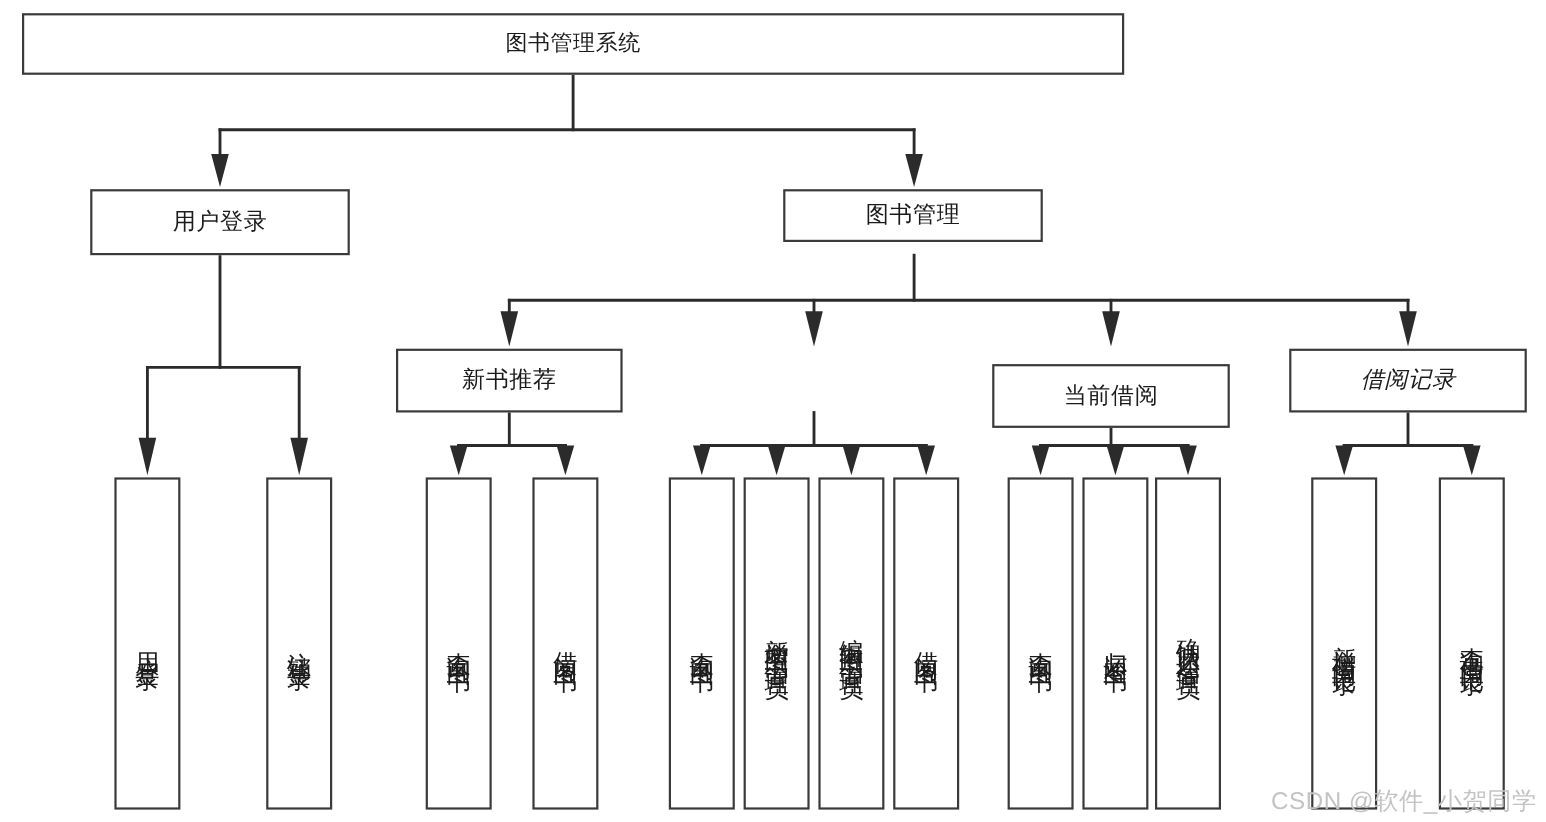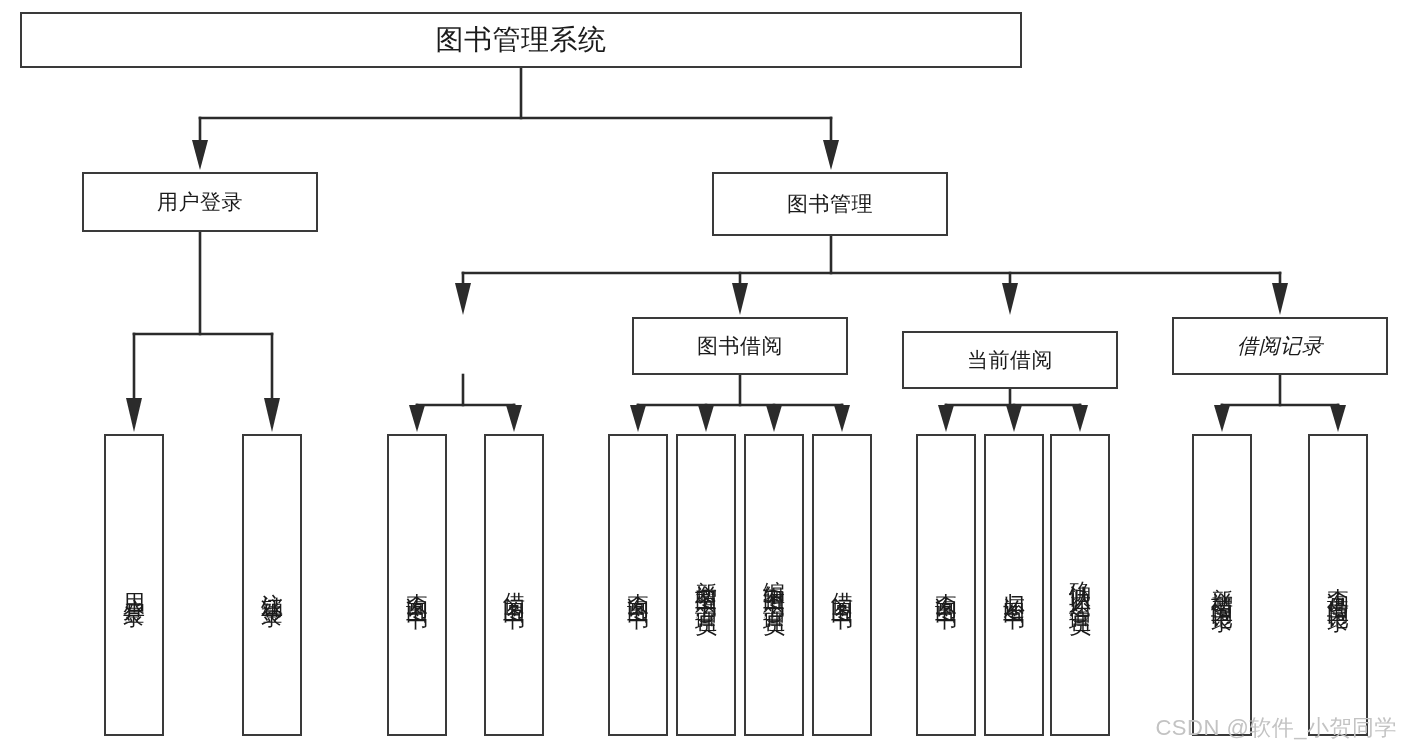--- a/index.html
+++ b/index.html
@@ -56,21 +56,21 @@
     line-height: 1.06;
     white-space: nowrap;
     color: #1b1b1b;
   }
   
   .node.h .label {
     font-size: 21px;
     letter-spacing: 0.5px;
   }
   .node.root .label {
-    font-size: 28px;
+    font-size: 20px;
   }
   
   .node.v {
     align-items: center;
     justify-content: center;
   }
   .node.v .label {
     writing-mode: vertical-rl;
     text-orientation: upright;
     font-size: 22px;
@@ -162,28 +162,28 @@
   </svg>
 
   <div class="node h root" style="left:20px; top:12px; width:1002px; height:56px;">
     <span class="label">图书管理系统</span>
   </div>
 
   <div class="node h" style="left:82px; top:172px; width:236px; height:60px;">
     <span class="label">用户登录</span>
   </div>
 
-  <div class="node h" style="left:712px; top:172px; width:236px; height:64px;">
+  <div class="node h" style="left:712px; top:172px; width:236px; height:48px;">
     <span class="label">图书管理</span>
   </div>
 
-
-  <div class="node h" style="left:632px; top:317px; width:216px; height:58px;">
-    <span class="label">图书借阅</span>
-  </div>
+  <div class="node h" style="left:360px; top:317px; width:206px; height:58px;">
+    <span class="label">新书推荐</span>
+  </div>
+
 
   <div class="node h" style="left:902px; top:331px; width:216px; height:58px;">
     <span class="label">当前借阅</span>
   </div>
 
   <div class="node h" style="left:1172px; top:317px; width:216px; height:58px;font-style:italic;">
     <span class="label">借阅记录</span>
   </div>
 
   <div class="node v" style="left:104px; top:434px; width:60px; height:302px;">

